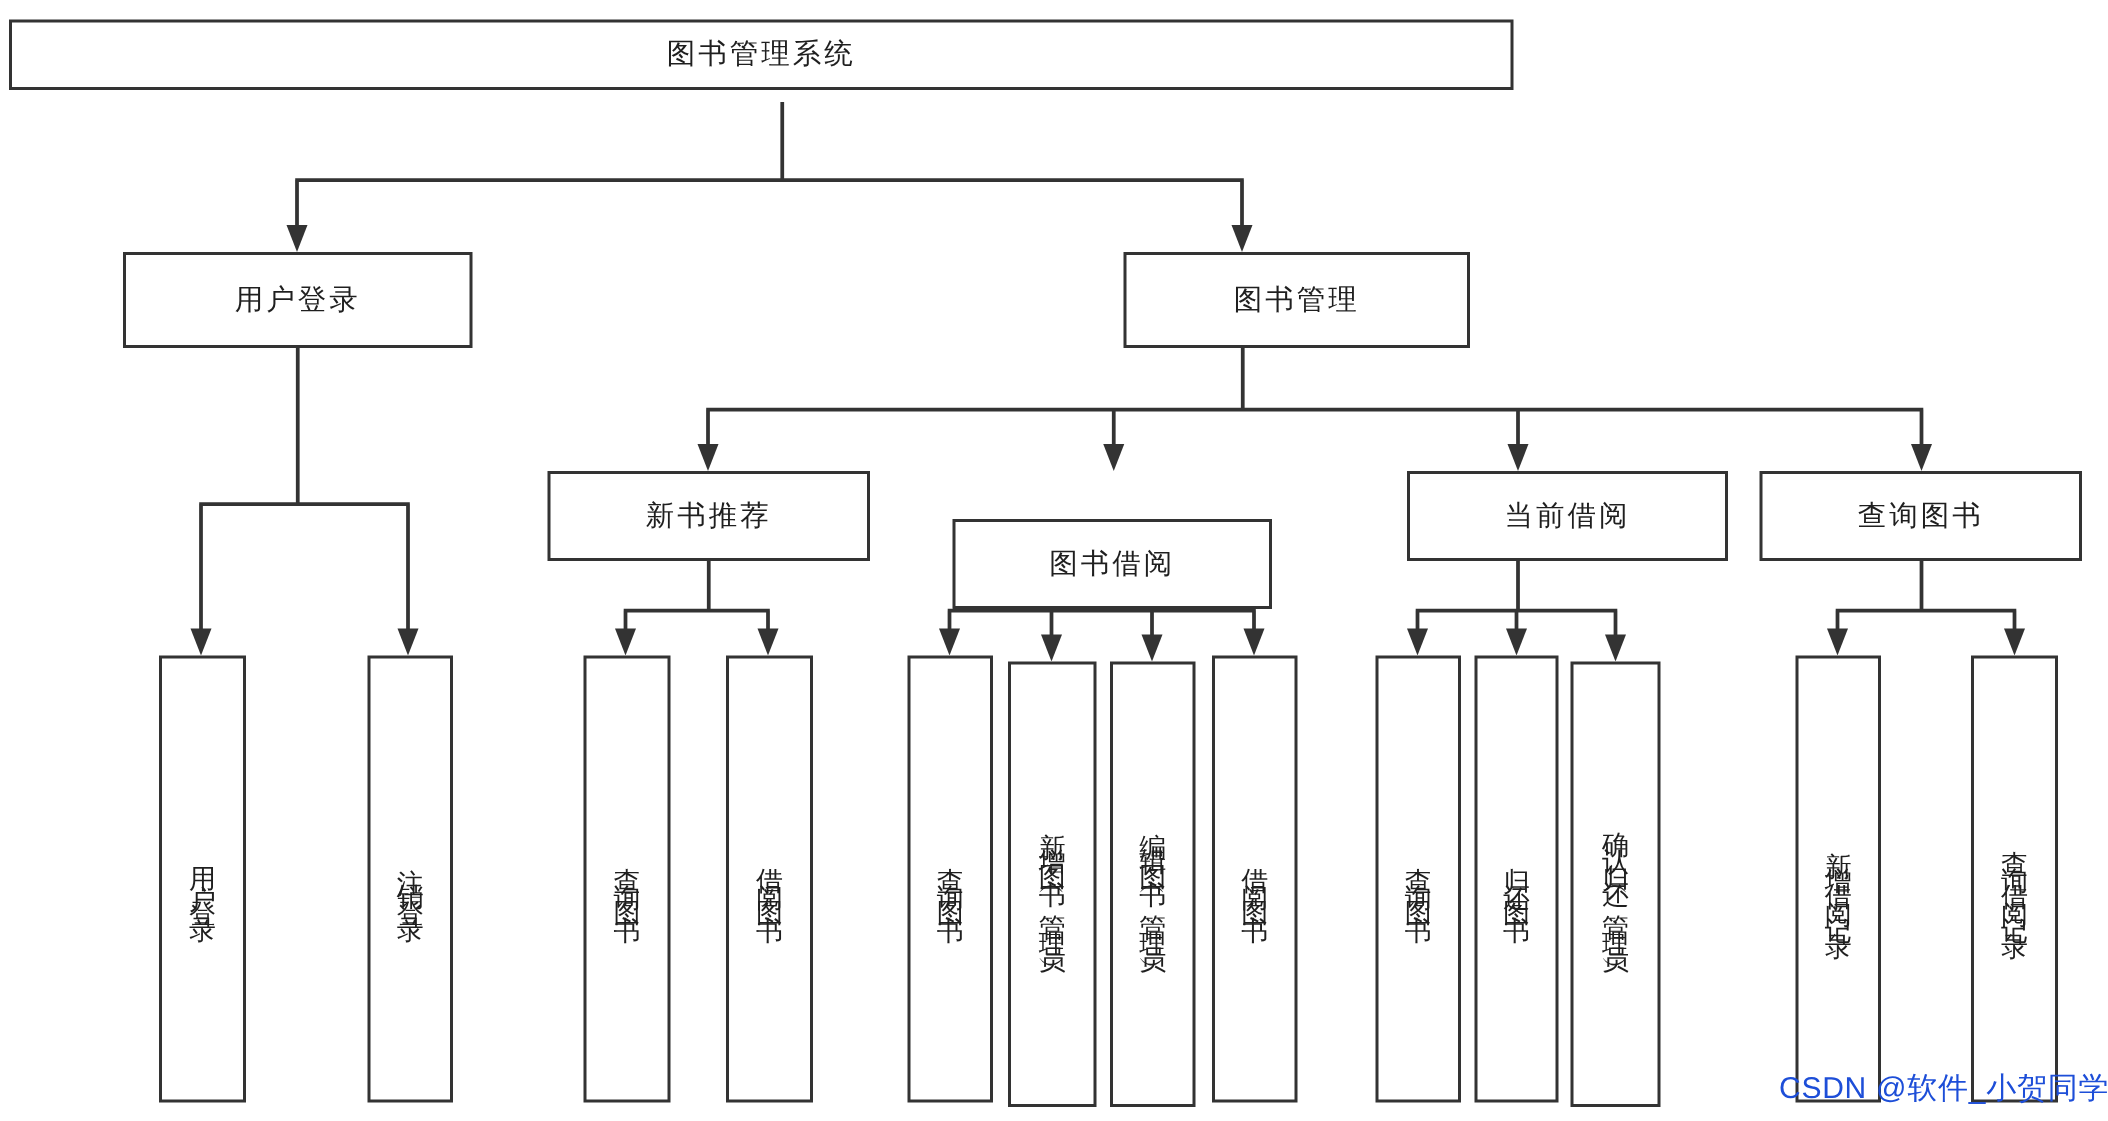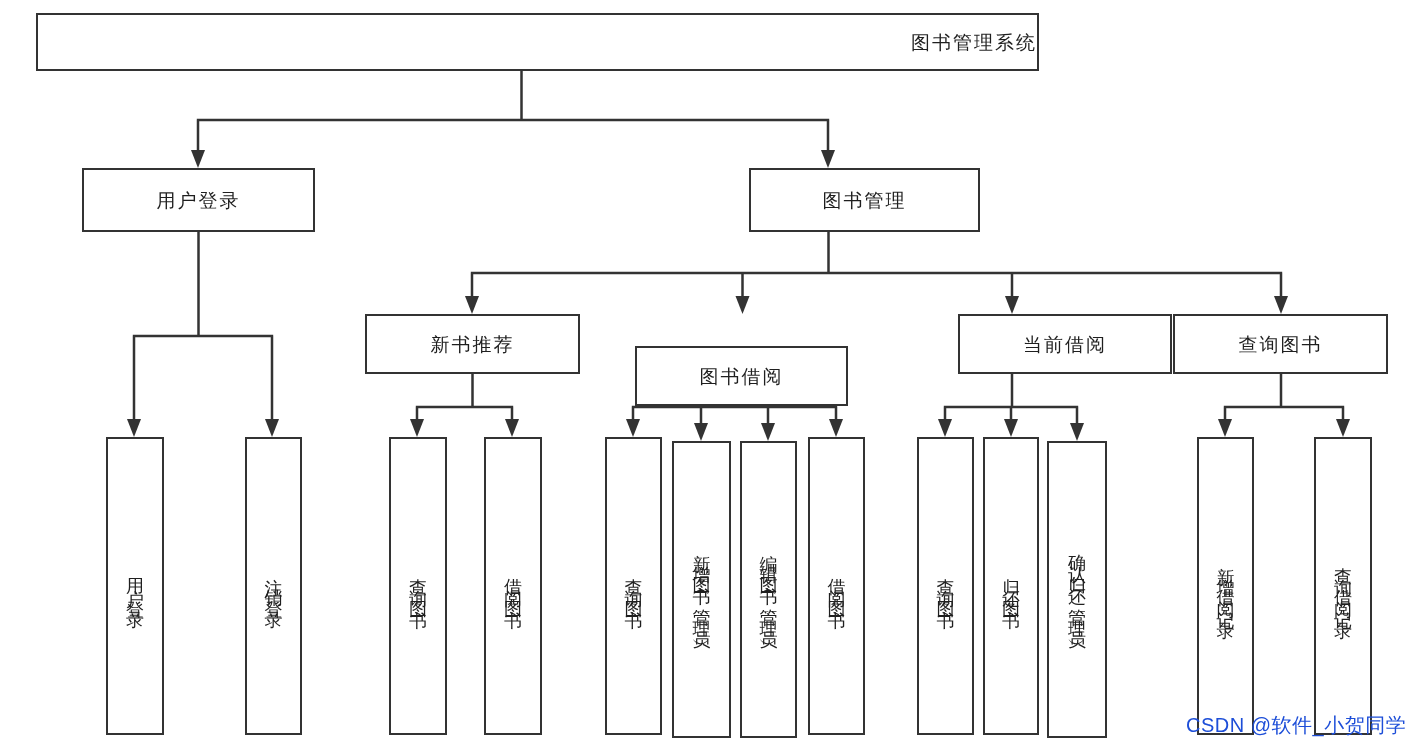--- a/index.html
+++ b/index.html
@@ -95,38 +95,38 @@
       <polygon points="768,441 761,423 775,423"></polygon>
       <polygon points="836,437 829,419 843,419"></polygon>
       <polygon points="945,437 938,419 952,419"></polygon>
       <polygon points="1011,437 1004,419 1018,419"></polygon>
       <polygon points="1077,441 1070,423 1084,423"></polygon>
       <polygon points="1225,437 1218,419 1232,419"></polygon>
       <polygon points="1343,437 1336,419 1350,419"></polygon>
     </g>
   </svg>
 
-  <div class="box h" style="left:36px; top:13px; width:1003px; height:58px;justify-content:flex-end;">
+  <div class="box h" style="left:6px; top:13px; width:1003px; height:47px;">
     <span>图书管理系统</span>
   </div>
 
   <div class="box h" style="left:82px; top:168px; width:233px; height:64px;">
     <span>用户登录</span>
   </div>
   <div class="box h" style="left:749px; top:168px; width:231px; height:64px;">
     <span>图书管理</span>
   </div>
 
   <div class="box h" style="left:365px; top:314px; width:215px; height:60px;">
     <span>新书推荐</span>
   </div>
   <div class="box h" style="left:635px; top:314px; width:213px; height:60px;margin-top:32px;">
     <span>图书借阅</span>
   </div>
-  <div class="box h" style="left:958px; top:314px; width:214px; height:60px;">
+  <div class="box h" style="left:938px; top:314px; width:214px; height:60px;">
     <span>当前借阅</span>
   </div>
   <div class="box h" style="left:1173px; top:314px; width:215px; height:60px;">
     <span>查询图书</span>
   </div>
 
   <div class="box v" style="left:106px; top:437px; width:58px; height:298px;">
     <span>用户登录</span>
   </div>
   <div class="box v" style="left:245px; top:437px; width:57px; height:298px;">

